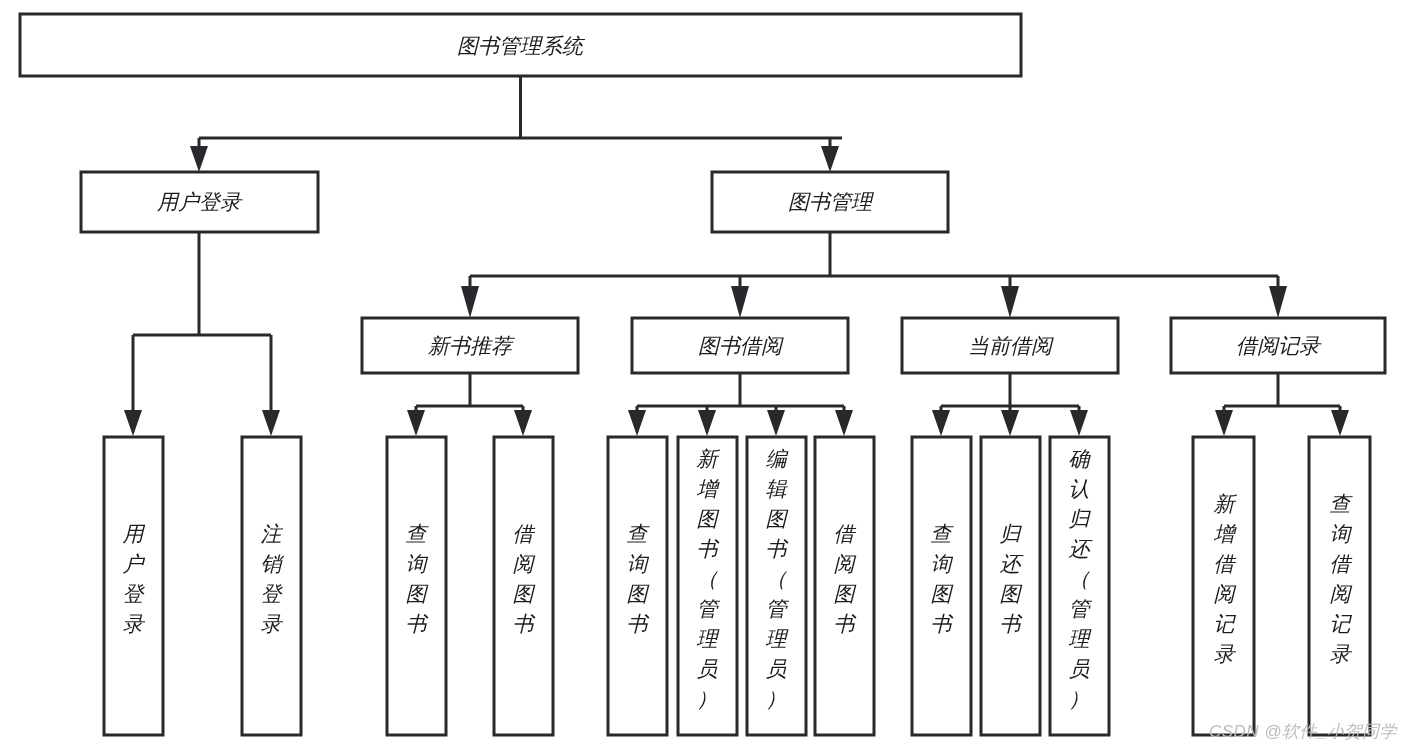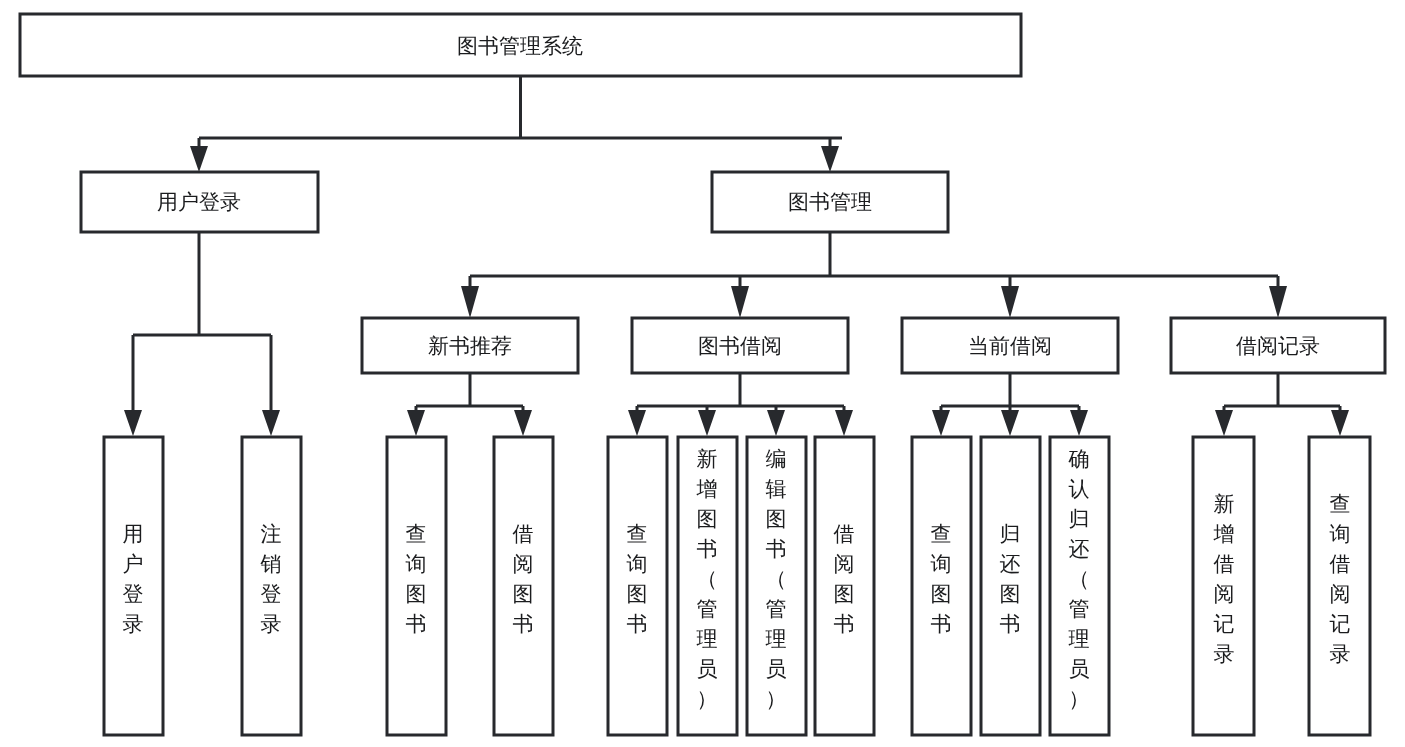--- a/index.html
+++ b/index.html
@@ -11,20 +11,21 @@
     width: 1405px;
     height: 747px;
     font-family: "Liberation Sans", "DejaVu Sans", sans-serif;
     overflow: hidden;
     position: relative;
   }
   #diagram-root {
     position: relative;
     width: 1405px;
     height: 747px;
+    font-style: italic;
   }
   svg.diagram-canvas {
     position: absolute;
     top: 0;
     left: 0;
     width: 1405px;
     height: 747px;
   }
   .node-box {
     fill: #ffffff;
@@ -230,13 +231,14 @@
       <text class="vert-label" x="1224" y="586"><tspan x="1224" y="511">新</tspan><tspan x="1224" y="541">增</tspan><tspan x="1224" y="571">借</tspan><tspan x="1224" y="601">阅</tspan><tspan x="1224" y="631">记</tspan><tspan x="1224" y="661">录</tspan></text>
     </g>
 
     <g>
       <rect class="node-box" x="1309" y="437" width="61" height="298"></rect>
       <text class="vert-label" x="1340" y="586"><tspan x="1340" y="511">查</tspan><tspan x="1340" y="541">询</tspan><tspan x="1340" y="571">借</tspan><tspan x="1340" y="601">阅</tspan><tspan x="1340" y="631">记</tspan><tspan x="1340" y="661">录</tspan></text>
     </g>
 
   </svg>
 
+  <div class="watermark">CSDN @软件_小贺同学</div>
 </div>
 
 </body></html>

